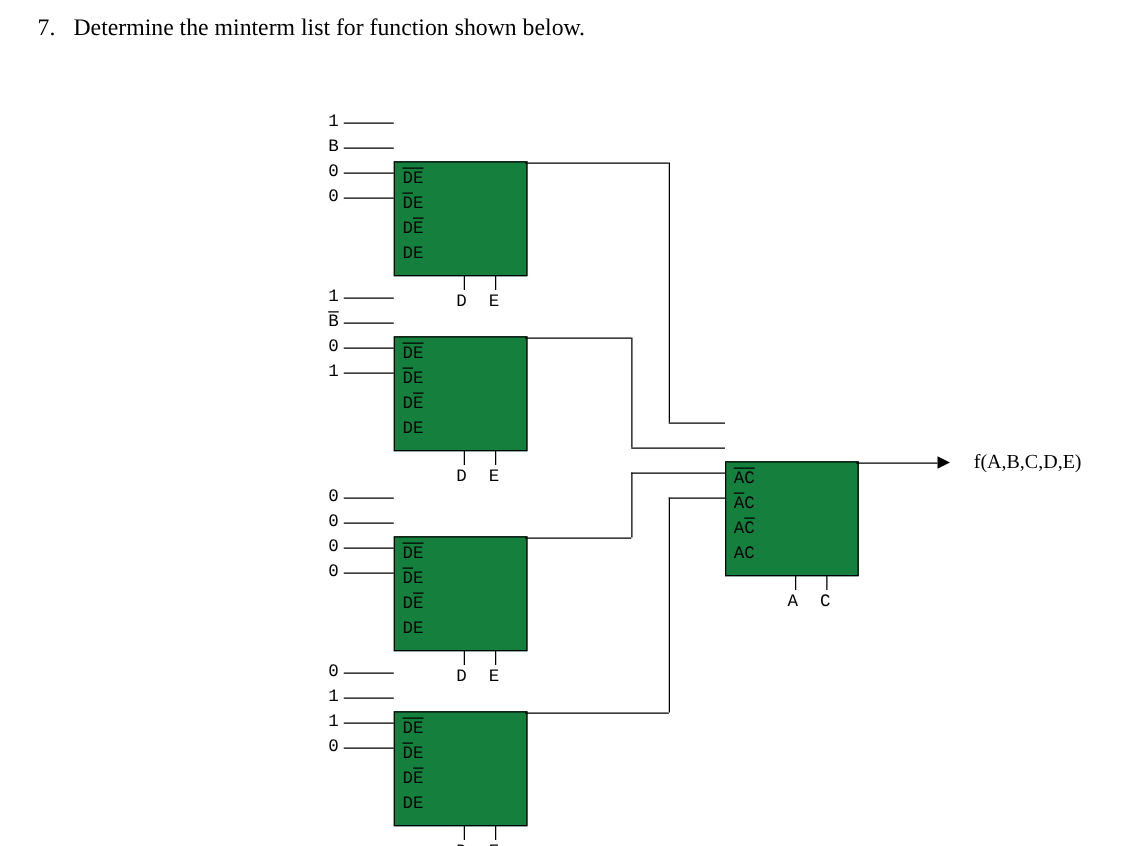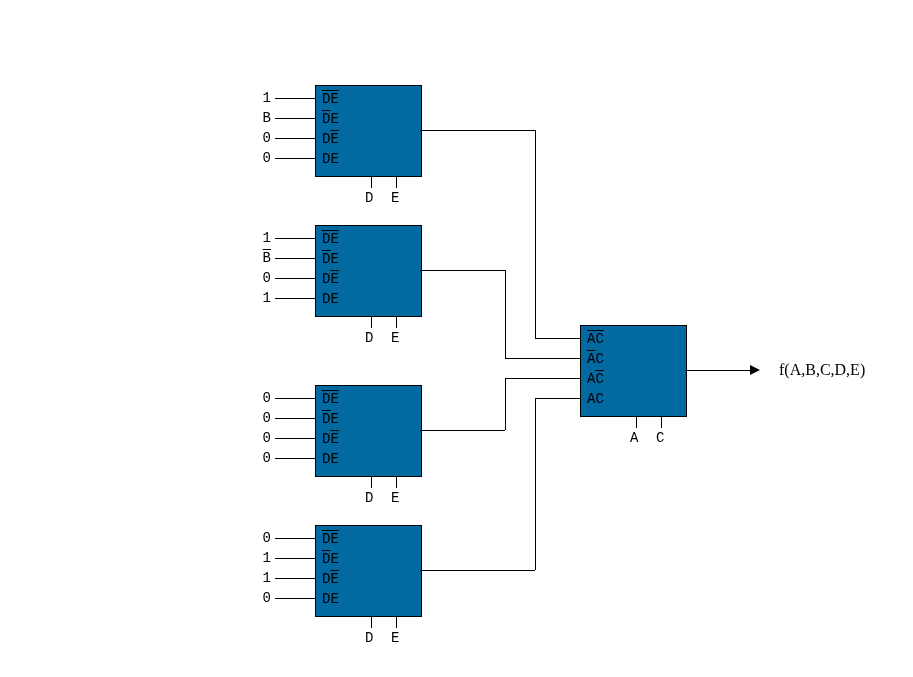--- a/index.html
+++ b/index.html
@@ -30,21 +30,22 @@
     top: 85px;
     left: 235px;
     width: 660px;
     height: 590px;
     font-family: "Courier New", monospace;
     font-size: 14px;
   }
   .mux {
     position: absolute;
     border: 1px solid #000;
-    background: #0369a1;
+    background: #15803d;
+    margin-top: 44px;
   }
   .mux4 {
     width: 105px;
     height: 90px;
   }
   .mux4-right {
     width: 105px;
     height: 90px;
   }
   .mux-row {
@@ -109,20 +110,24 @@
     width: 0; height: 0;
     border-top: 5px solid transparent;
     border-bottom: 5px solid transparent;
     border-left: 10px solid #000;
   }
 </style>
 </head>
 <body>
 
 <div class="page">
+  <div class="question">
+    <span class="qnum">7.</span>
+    <span>Determine the minterm list for function shown below.</span>
+  </div>
 
   <div class="diagram">
 
     <div class="mux mux4" style="left:80px; top:0px;">
       <div class="mux-row" style="top:3px;"><span class="ovl">D</span><span class="ovl">E</span></div>
       <div class="mux-row" style="top:23px;"><span class="ovl">D</span><span>E</span></div>
       <div class="mux-row" style="top:43px;"><span>D</span><span class="ovl">E</span></div>
       <div class="mux-row" style="top:63px;"><span>D</span><span>E</span></div>
       <div class="sel-stub" style="left:55px;"></div>
       <div class="sel-stub" style="left:80px;"></div>

